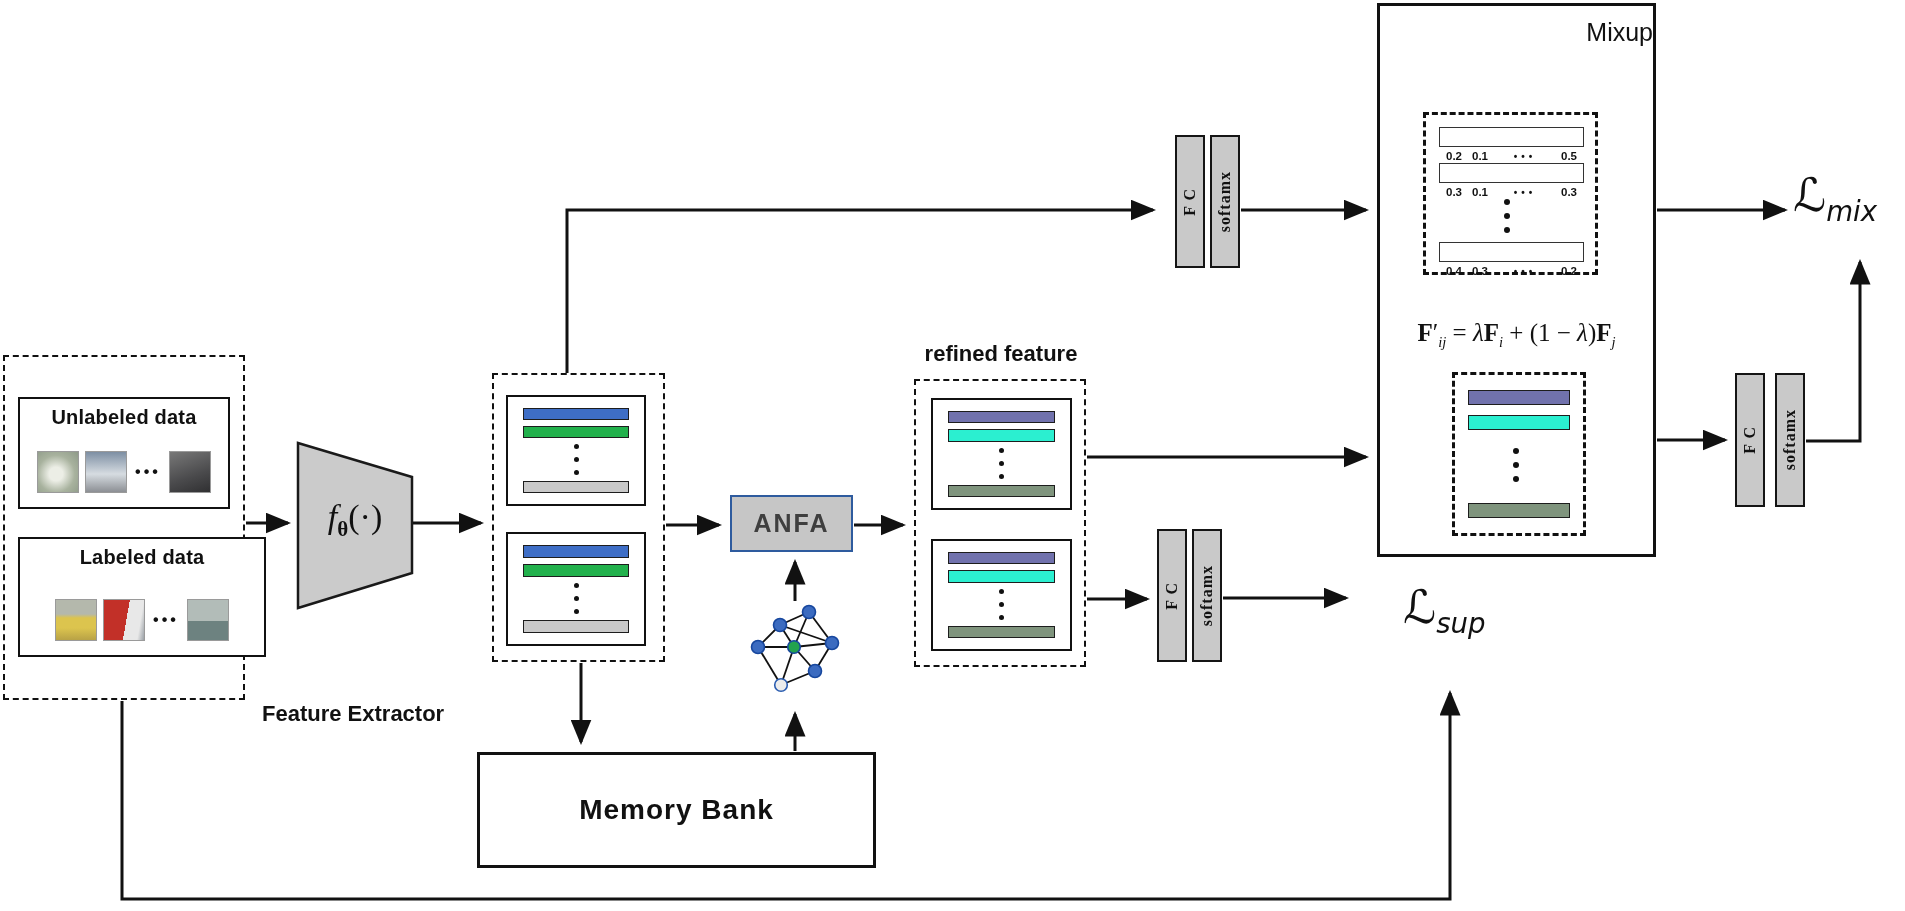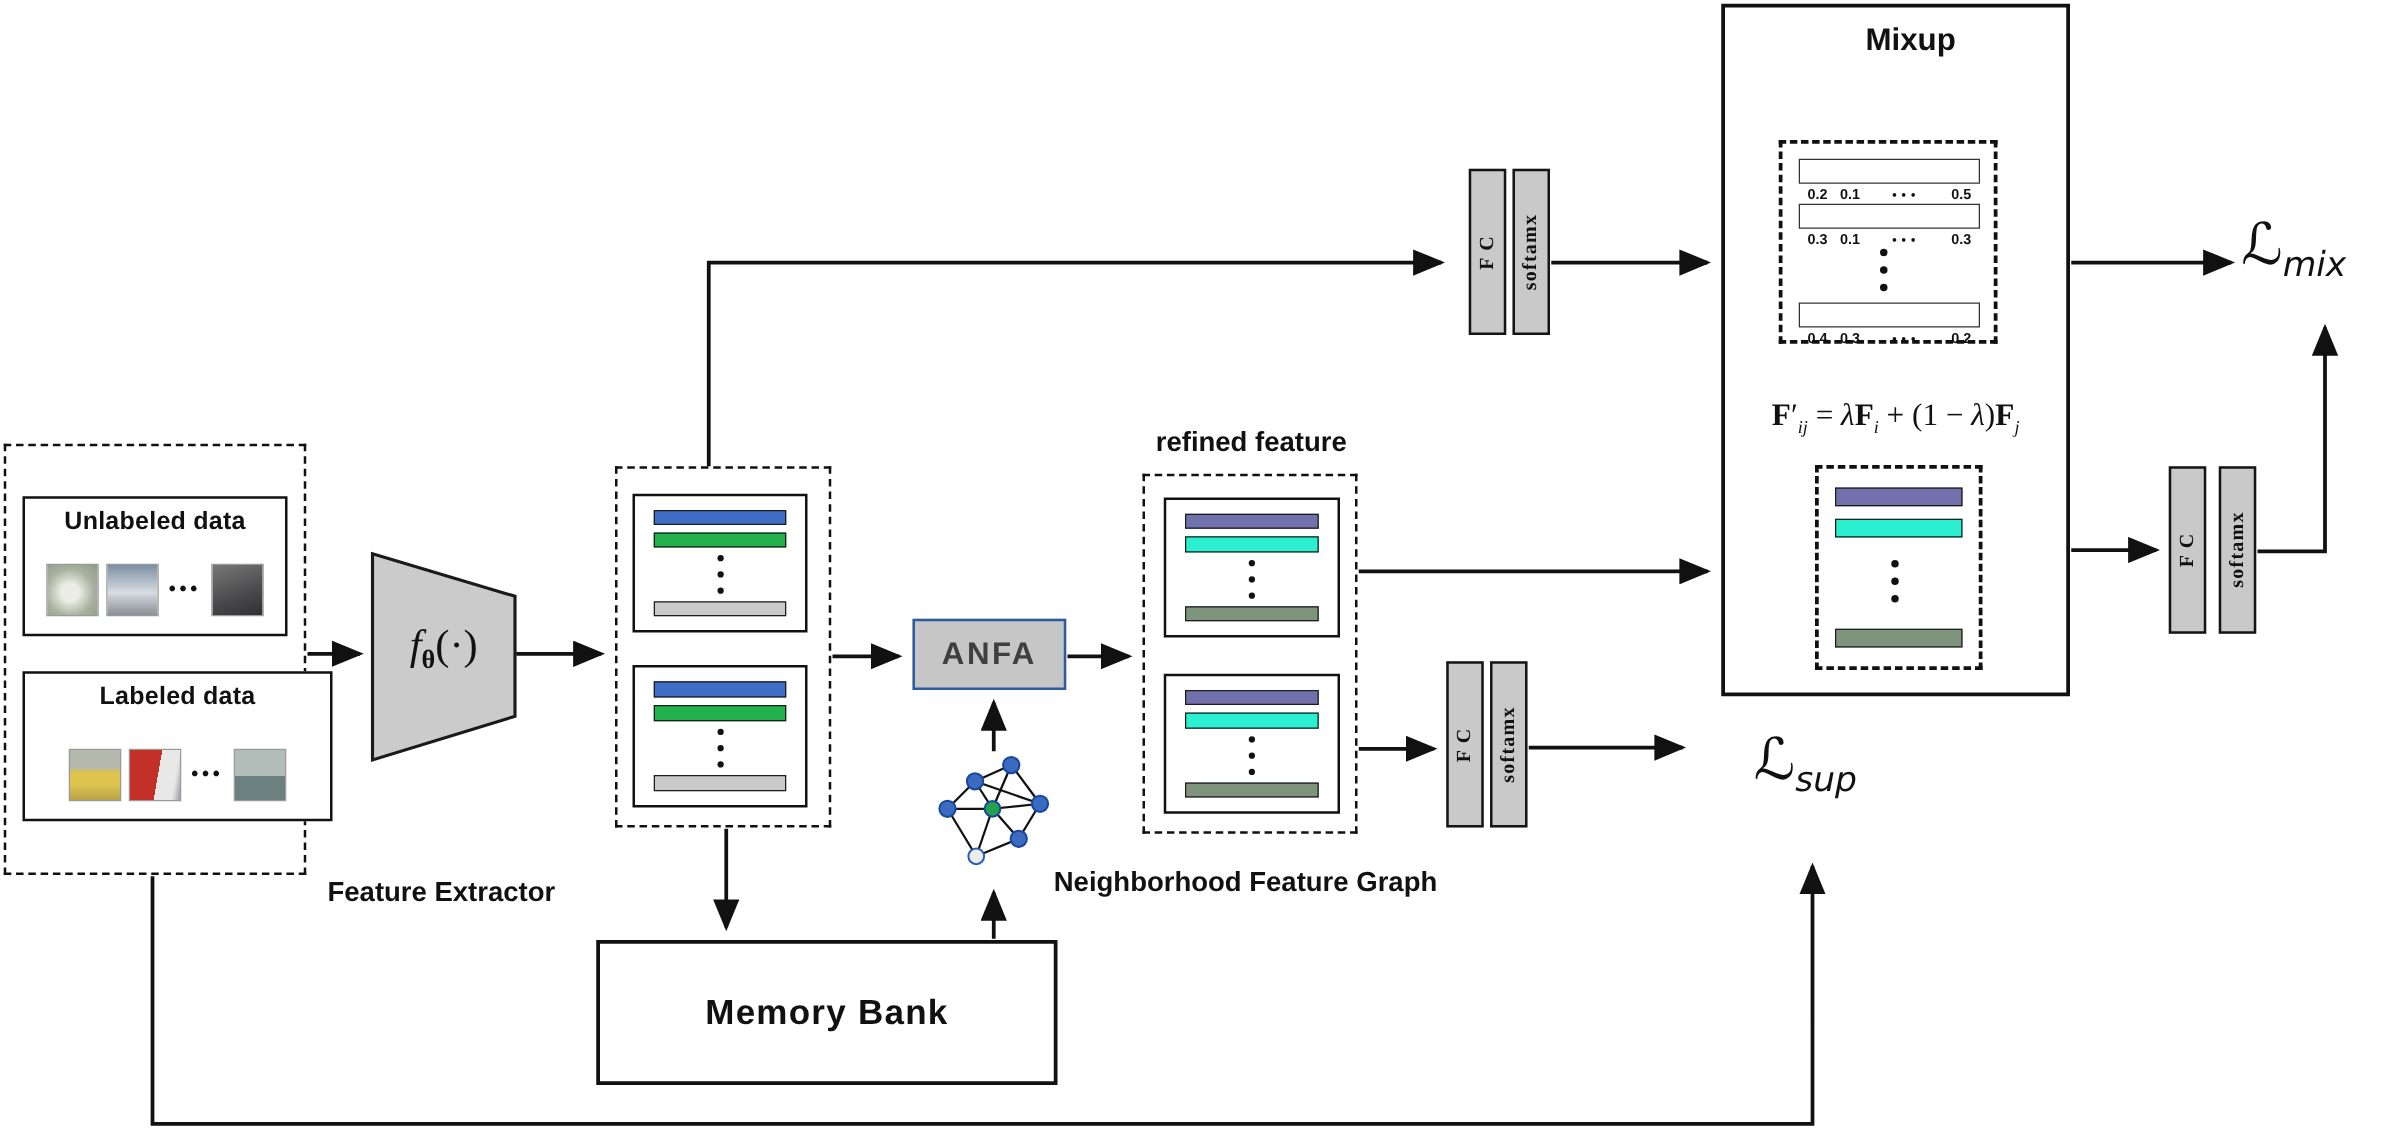--- a/index.html
+++ b/index.html
@@ -53,21 +53,21 @@
   .memory-bank{border:3px solid #111;background:#fff;display:flex;align-items:center;justify-content:center;
                font-size:28px;font-weight:600;letter-spacing:1px;}
 
   
   .fcbar{background:#C9C9C9;border:2px solid #151515;display:flex;align-items:center;justify-content:center;}
   .vlabel{writing-mode:vertical-rl;transform:rotate(180deg);font-family:"Liberation Serif",serif;
           font-weight:700;font-size:16px;letter-spacing:1px;white-space:nowrap;}
 
   
   .mixup-box{border:3px solid #111;background:#fff;}
-  .mixup-title{position:absolute;left:0;right:0;top:12px;text-align:center;font-size:25px;font-weight:700;padding-left:24px;}
+  .mixup-title{position:absolute;left:0;right:0;top:12px;text-align:right;font-size:25px;font-weight:400;padding-left:24px;}
   .eq{position:absolute;left:0;right:0;text-align:center;font-family:"Liberation Serif",serif;font-size:25px;}
   .eq sub{font-size:0.58em;font-style:italic;}
   .eq i{font-style:italic;}
   .inner-dashed{position:absolute;border:3.5px dashed #111;box-sizing:border-box;}
   .vec-row{position:absolute;display:flex;height:18px;border:1.5px solid #333;background:#fff;box-sizing:content-box;}
   .vec-cell{display:flex;align-items:center;justify-content:center;font-weight:700;font-size:11.5px;
             border-left:1.5px solid #8d97cb;margin-top:28px;}
   .vec-cell:first-child{border-left:none;}
   .vc1{width:28px;}.vc2{width:22px;}.vcm{flex:1;font-size:10px;letter-spacing:4px;padding-left:4px;}.vc3{width:28px;}
   .vdots-mid{position:absolute;display:flex;flex-direction:column;align-items:center;gap:8px;}
@@ -178,23 +178,22 @@
           <i></i>
           <i></i>
           <i></i>
         </div>
       <div class="bar gray"></div>
     </div>
   </div>
 
   <div class="abs anfa-box" style="left:730px;top:495px;width:123px;height:57px;">ANFA</div>
 
-  <div class="abs caption" style="left:843px;top:693px;">Neighborhood Feature Graph</div>
-
-  <div class="abs memory-bank" style="left:477px;top:752px;width:369px;height:116px;">
+
+  <div class="abs memory-bank" style="left:477px;top:752px;width:399px;height:116px;">
     <span>Memory  Bank</span>
   </div>
 
   <div class="abs caption" style="left:916px;top:341px;width:170px;text-align:center;">refined  feature</div>
   <div class="abs dashed-box" style="left:914px;top:379px;width:172px;height:288px;">
     <div class="abs feat-card" style="left:15px;top:17px;width:141px;height:112px;">
       <div class="bar purple"></div>
       <div class="bar cyan"></div>
       <div class="vdots3">
           <i></i>

